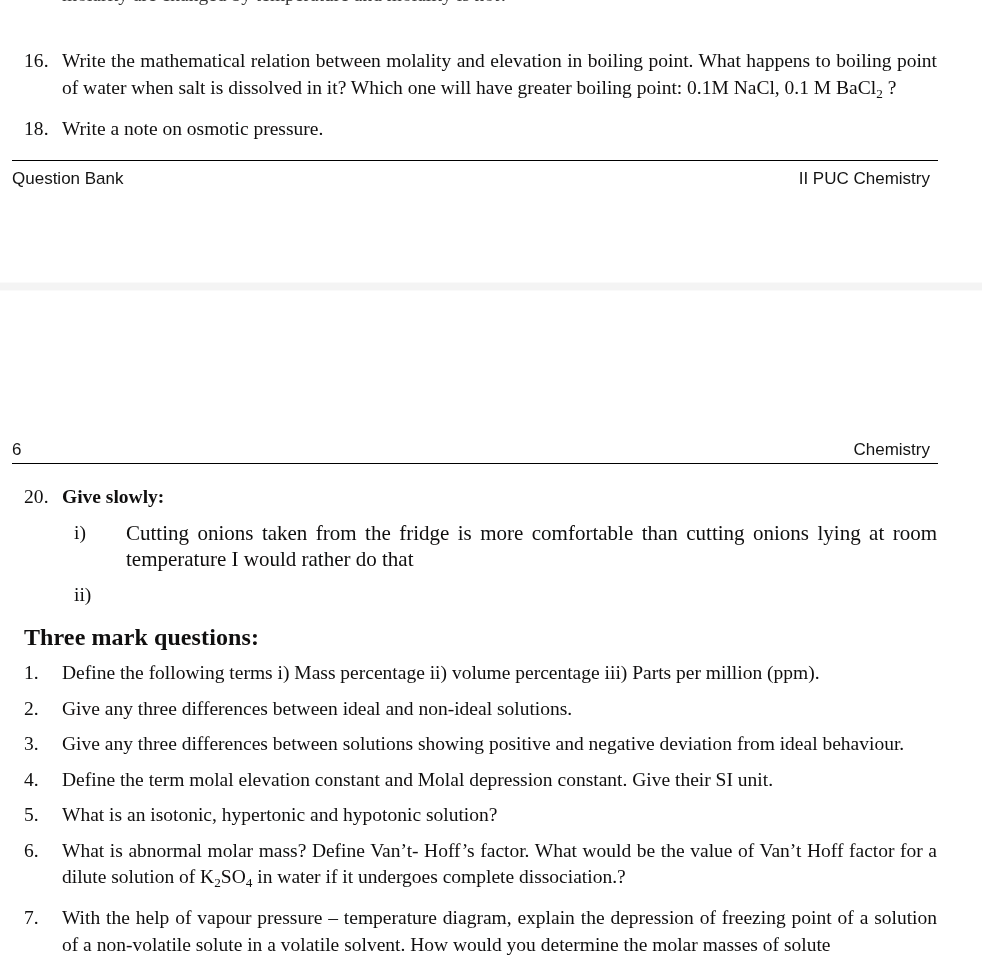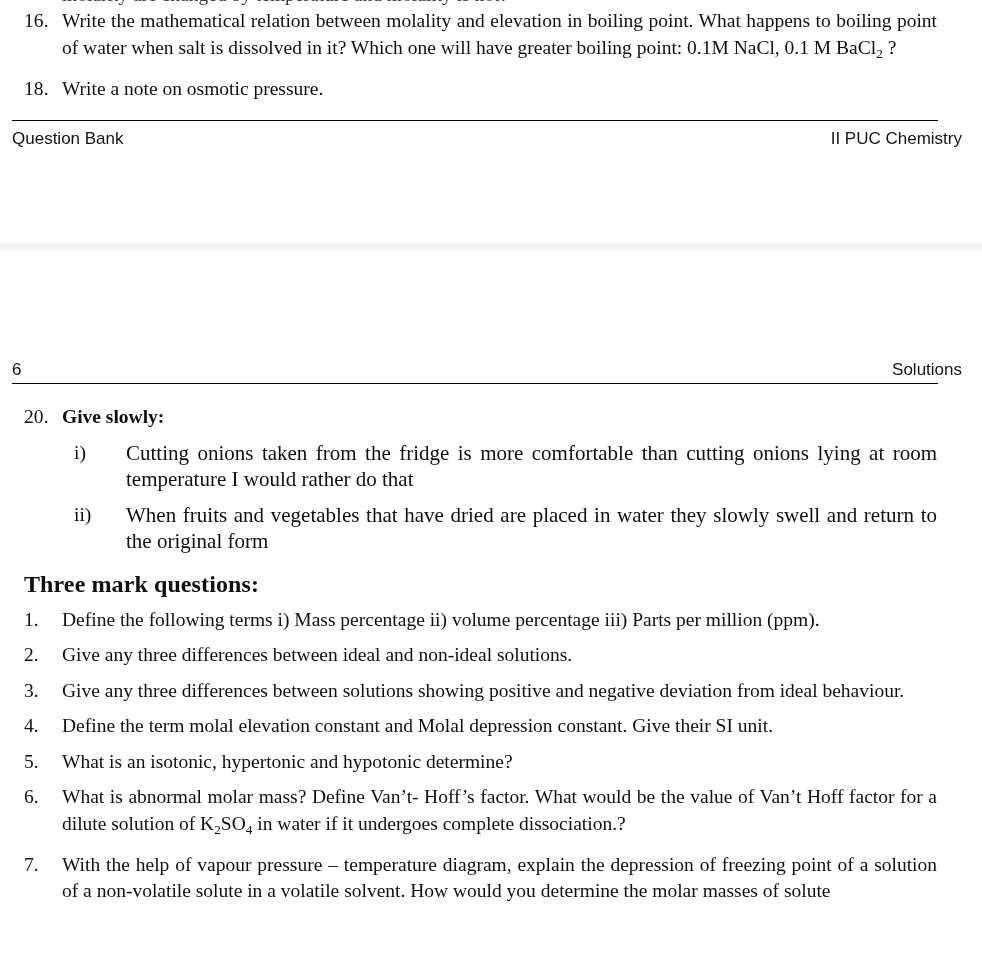--- a/index.html
+++ b/index.html
@@ -19,20 +19,21 @@
     position: relative;
     width: 982px;
   }
 
   
   .sheet {
     position: relative;
     background: #ffffff;
     width: 982px;
     box-sizing: border-box;
+    margin-top: 40px;
   }
 
   .sheet-body {
     padding: 0 45px 0 12px;
   }
 
   
   .q-row {
     display: flex;
     align-items: flex-start;
@@ -95,21 +96,21 @@
     display: flex;
     justify-content: space-between;
     align-items: flex-end;
     font-family: "Liberation Sans", "DejaVu Sans", sans-serif;
     font-size: 17px;
     line-height: 22px;
     color: #141414;
     padding: 0 0 0 12px;
     box-sizing: border-box;
   }
-  .runner .right { padding-right: 20px; }
+  .runner .right { padding-right: 52px; }
 
   .rule {
     border: 0;
     border-top: 1.6px solid #000000;
     margin: 0 44px 0 12px;
     height: 0;
   }
 
   .footer-block { margin-top: 18px; }
   .footer-block .runner { margin-top: 7px; }
@@ -182,21 +183,21 @@
 
   <div class="page-seam"></div>
 
   <div class="sheet">
 
     <div class="spacer-mid"></div>
 
     <div class="header-block">
       <div class="runner">
         <span class="left">6</span>
-        <span class="right">Solutions</span>
+        <span class="right">Chemistry</span>
       </div>
       <hr class="rule">
     </div>
 
     <div class="spacer-small"></div>
 
     <div class="sheet-body">
 
 
       <div class="q-row">
@@ -204,21 +205,20 @@
         <div class="q-text nojustify bold">Give slowly:</div>
       </div>
 
       <div class="sub-row">
         <div class="sub-num"><span>i)</span></div>
         <div class="sub-text">Cutting onions taken from the fridge is more comfortable than cutting onions lying at room temperature I would rather do that</div>
       </div>
 
       <div class="sub-row">
         <div class="sub-num"><span>ii)</span></div>
-        <div class="sub-text">When fruits and vegetables that have dried are placed in water they slowly swell and return to the original form</div>
       </div>
 
       <div class="section-heading">Three mark questions:</div>
 
       <div class="q-row">
         <div class="q-num">1.</div>
         <div class="q-text nojustify">Define the following terms  i) Mass percentage ii) volume percentage iii) Parts per million (ppm).</div>
       </div>
 
       <div class="q-row">
@@ -231,21 +231,21 @@
         <div class="q-text nojustify">Give any three differences between solutions showing positive and negative deviation from ideal behaviour.</div>
       </div>
 
       <div class="q-row">
         <div class="q-num">4.</div>
         <div class="q-text nojustify">Define the term molal elevation constant and Molal depression constant. Give their SI unit.</div>
       </div>
 
       <div class="q-row">
         <div class="q-num">5.</div>
-        <div class="q-text nojustify">What is an isotonic, hypertonic and hypotonic determine?</div>
+        <div class="q-text nojustify">What is an isotonic, hypertonic and hypotonic solution?</div>
       </div>
 
       <div class="q-row">
         <div class="q-num">6.</div>
         <div class="q-text"><span>What is abnormal molar mass? Define Van’t- Hoff’s factor. What would be the value of Van’t  Hoff factor for a dilute solution of K</span><sub>2</sub><span>SO</span><sub>4</sub><span> in water if it undergoes complete dissociation.?</span></div>
       </div>
 
       <div class="q-row">
         <div class="q-num">7.</div>
         <div class="q-text">With the help of vapour pressure – temperature diagram, explain the depression of freezing point of a solution of a non-volatile solute in a volatile solvent.  How would you determine the molar masses of solute</div>

